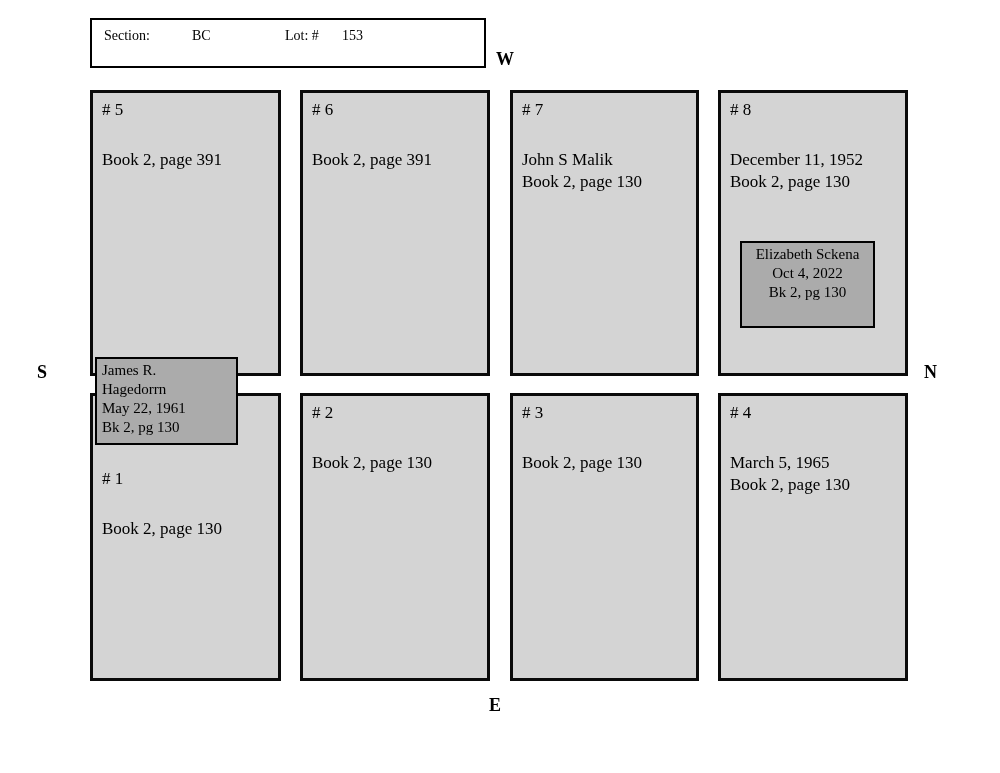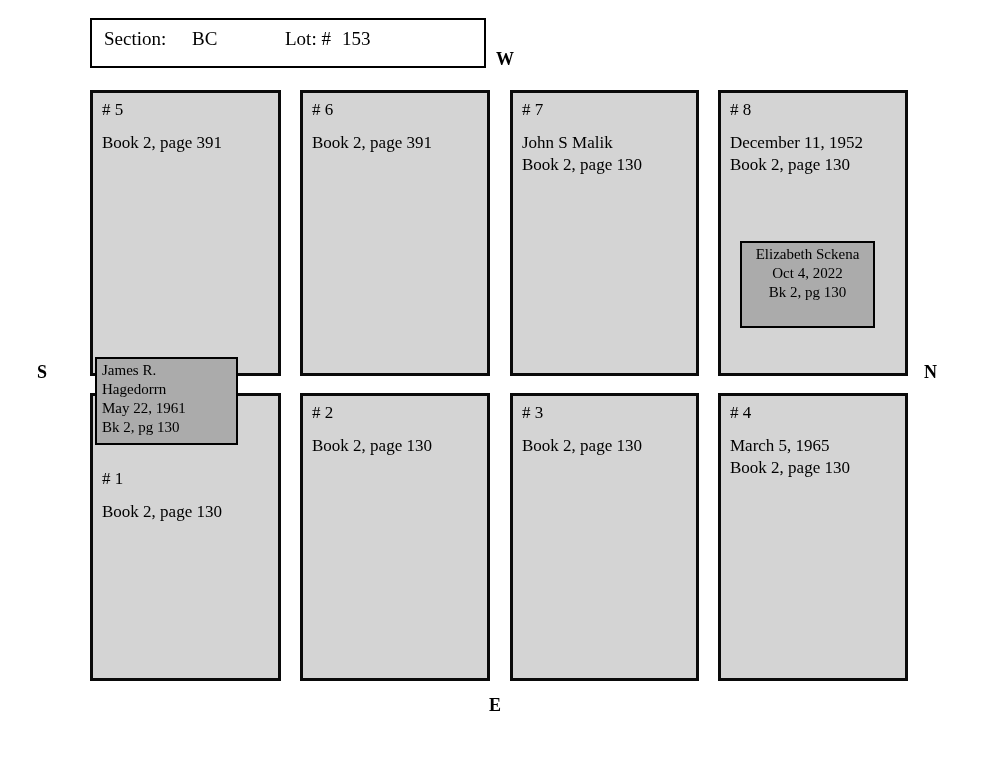--- a/index.html
+++ b/index.html
@@ -14,21 +14,21 @@
   }
 
   
   .header-box {
     position: absolute;
     left: 90px; top: 18px;
     width: 396px; height: 50px;
     box-sizing: border-box;
     background: #ffffff;
     border: 2px solid #000000;
-    font-size: 19px;
+    font-size: 14px;
   }
   .header-box .section-label { position: absolute; left: 12px; top: 8px; }
   .header-box .section-value { position: absolute; left: 100px; top: 8px; }
   .header-box .lot-label     { position: absolute; left: 193px; top: 8px; }
   .header-box .lot-value     { position: absolute; left: 250px; top: 8px; }
 
   
   .compass {
     position: absolute;
     font-weight: bold;
@@ -51,21 +51,21 @@
     line-height: 22px;
   }
   .r1 { top: 90px;  height: 286px; }
   .r2 { top: 393px; height: 288px; }
   .c1 { left: 90px;  width: 191px; }
   .c2 { left: 300px; width: 190px; }
   .c3 { left: 510px; width: 189px; }
   .c4 { left: 718px; width: 190px; }
   .plot-number { line-height: 22px; }
   .plot-number.pushed { margin-top: 66px; }
-  .plot-lines { margin-top: 11px; line-height: 22px; }
+  .plot-lines { margin-top: 28px; line-height: 22px; }
 
   
   .marker {
     position: absolute;
     box-sizing: border-box;
     background: #ababab;
     border: 2px solid #000000;
     padding: 2px 5px;
     font-size: 15px;
     line-height: 19px;

